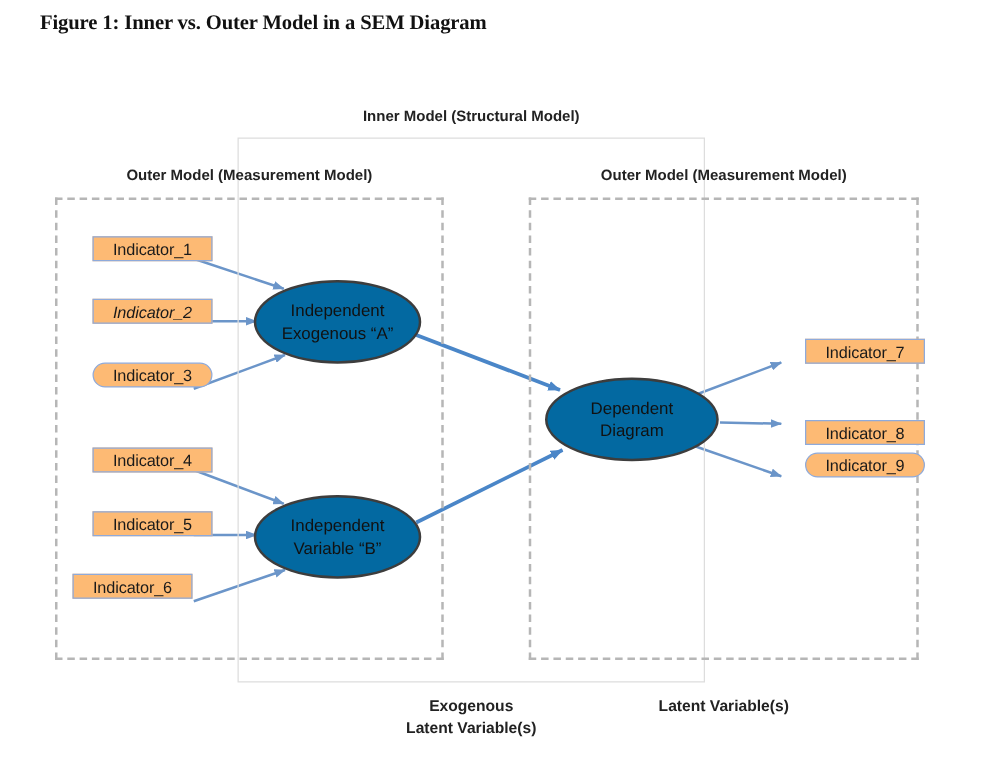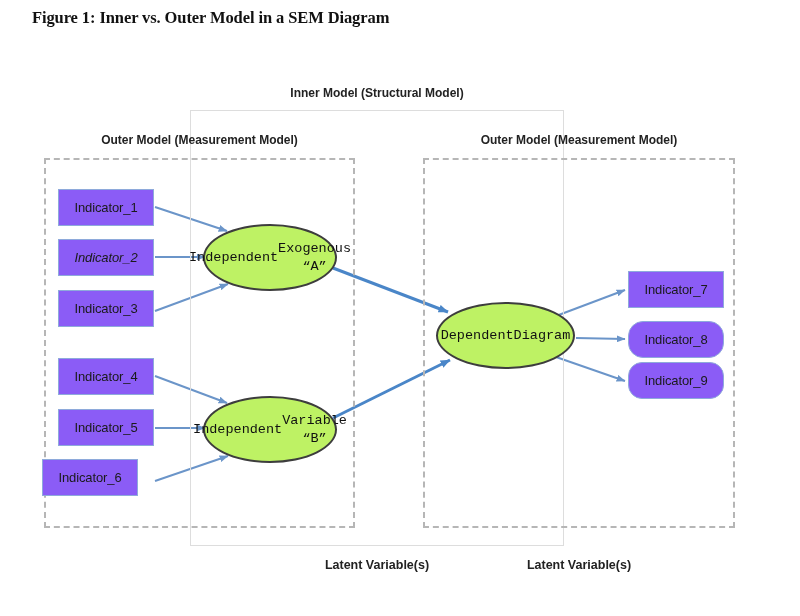--- a/index.html
+++ b/index.html
@@ -100,45 +100,45 @@
   }
   #endogenous-caption {
     left: 423px;
     top: 557px;
     width: 312px;
   }
   .indicator-box {
     position: absolute;
     box-sizing: border-box;
     width: 96px;
-    height: 37px;
+    height: 20px;
     border: 1.5px solid #8eaadb;
-    background: #8b5cf6;
+    background: #fdba74;
     display: flex;
     align-items: center;
     justify-content: center;
     font-size: 13px;
     color: #1a1a1a;
     letter-spacing: -0.1px;
+    margin-left: 16px;
   }
   .latent-ellipse {
     position: absolute;
     box-sizing: border-box;
     border: 2px solid #3d3d3d;
     border-radius: 50%;
-    background: #bef264;
+    background: #0369a1;
     display: flex;
-    flex-direction: row;
+    flex-direction: column;
     align-items: center;
     justify-content: center;
     font-size: 13.5px;
     line-height: 18px;
     color: #111111;
     text-align: center;
-    font-family: Liberation Mono, monospace;
   }
   #ellipse-independent-a { left: 203px; top: 224px; width: 134px; height: 67px; }
   #ellipse-independent-b { left: 203px; top: 396px; width: 134px; height: 67px; }
   #ellipse-dependent     { left: 436px; top: 302px; width: 139px; height: 67px; }
   .ellipse-line { display: block; }
 </style>
 </head>
 <body>
 
 <div id="figure-title">Figure 1: Inner vs. Outer Model in a SEM Diagram</div>
@@ -178,39 +178,40 @@
 <div class="container-box" id="inner-model-box"></div>
 <div class="container-box outer-model-box" id="outer-model-box-left"></div>
 <div class="container-box outer-model-box" id="outer-model-box-right"></div>
 
 <div class="box-caption" id="inner-model-caption">Inner Model (Structural Model)</div>
 <div class="box-caption" id="outer-model-caption-left">Outer Model (Measurement Model)</div>
 <div class="box-caption" id="outer-model-caption-right">Outer Model (Measurement Model)</div>
 
 <div class="indicator-box" style="left:58px; top:189px;">Indicator_1</div>
 <div class="indicator-box" style="left:58px; top:239px;font-style:italic;">Indicator_2</div>
-<div class="indicator-box" style="left:58px; top:290px;">Indicator_3</div>
+<div class="indicator-box" style="left:58px; top:290px;border-radius:13px;">Indicator_3</div>
 <div class="indicator-box" style="left:58px; top:358px;">Indicator_4</div>
 <div class="indicator-box" style="left:58px; top:409px;">Indicator_5</div>
 <div class="indicator-box" style="left:42px; top:459px;">Indicator_6</div>
 <div class="indicator-box" style="left:628px; top:271px;">Indicator_7</div>
-<div class="indicator-box" style="left:628px; top:321px;border-radius:15px;">Indicator_8</div>
+<div class="indicator-box" style="left:628px; top:336px;">Indicator_8</div>
 <div class="indicator-box" style="left:628px; top:362px;border-radius:14px;">Indicator_9</div>
 
 <div class="latent-ellipse" id="ellipse-independent-a">
   <span class="ellipse-line">Independent</span>
   <span class="ellipse-line">Exogenous “A”</span>
 </div>
 <div class="latent-ellipse" id="ellipse-independent-b">
   <span class="ellipse-line">Independent</span>
   <span class="ellipse-line">Variable “B”</span>
 </div>
 <div class="latent-ellipse" id="ellipse-dependent">
   <span class="ellipse-line">Dependent</span>
   <span class="ellipse-line">Diagram</span>
 </div>
 
 <div class="bottom-caption" id="exogenous-caption">
+  <div>Exogenous</div>
   <div>Latent Variable(s)</div>
 </div>
 <div class="bottom-caption" id="endogenous-caption">
   <div>Latent Variable(s)</div>
 </div>
 
 </body></html>

